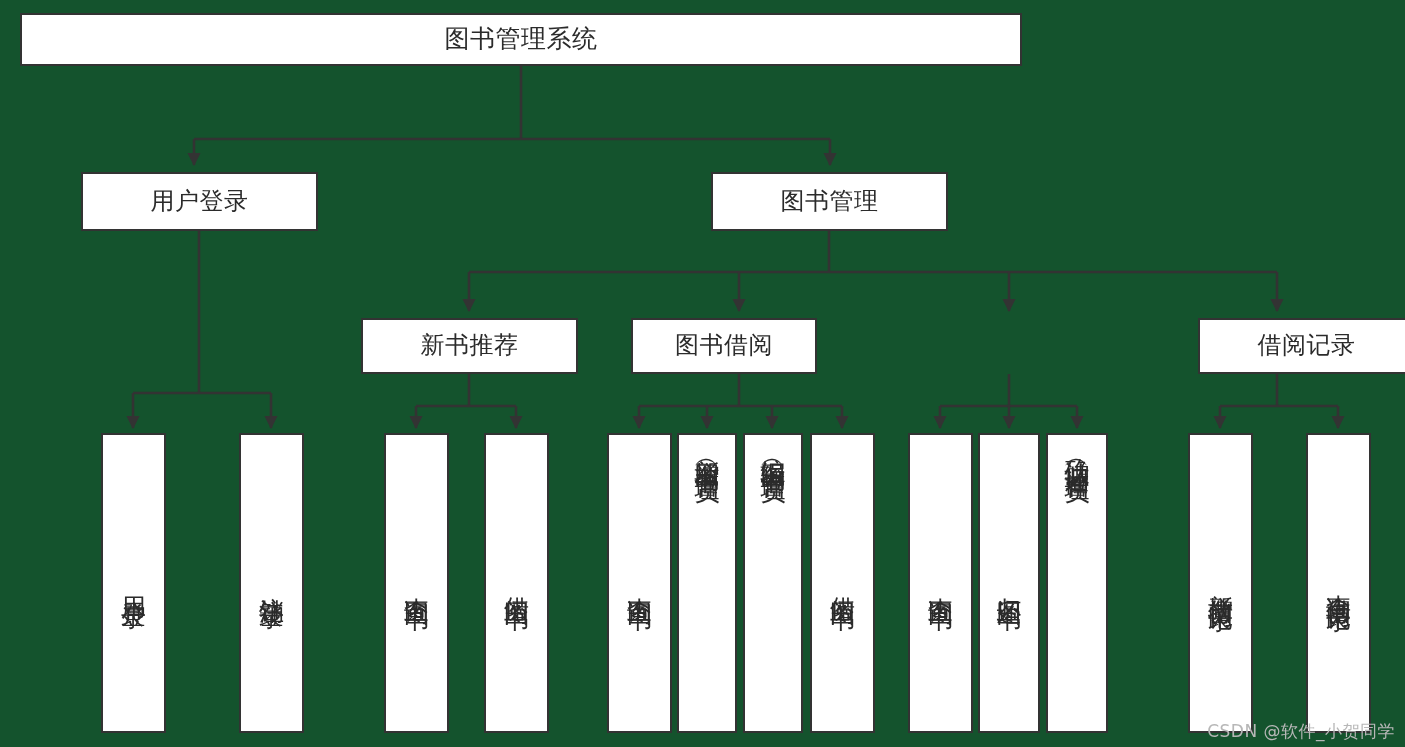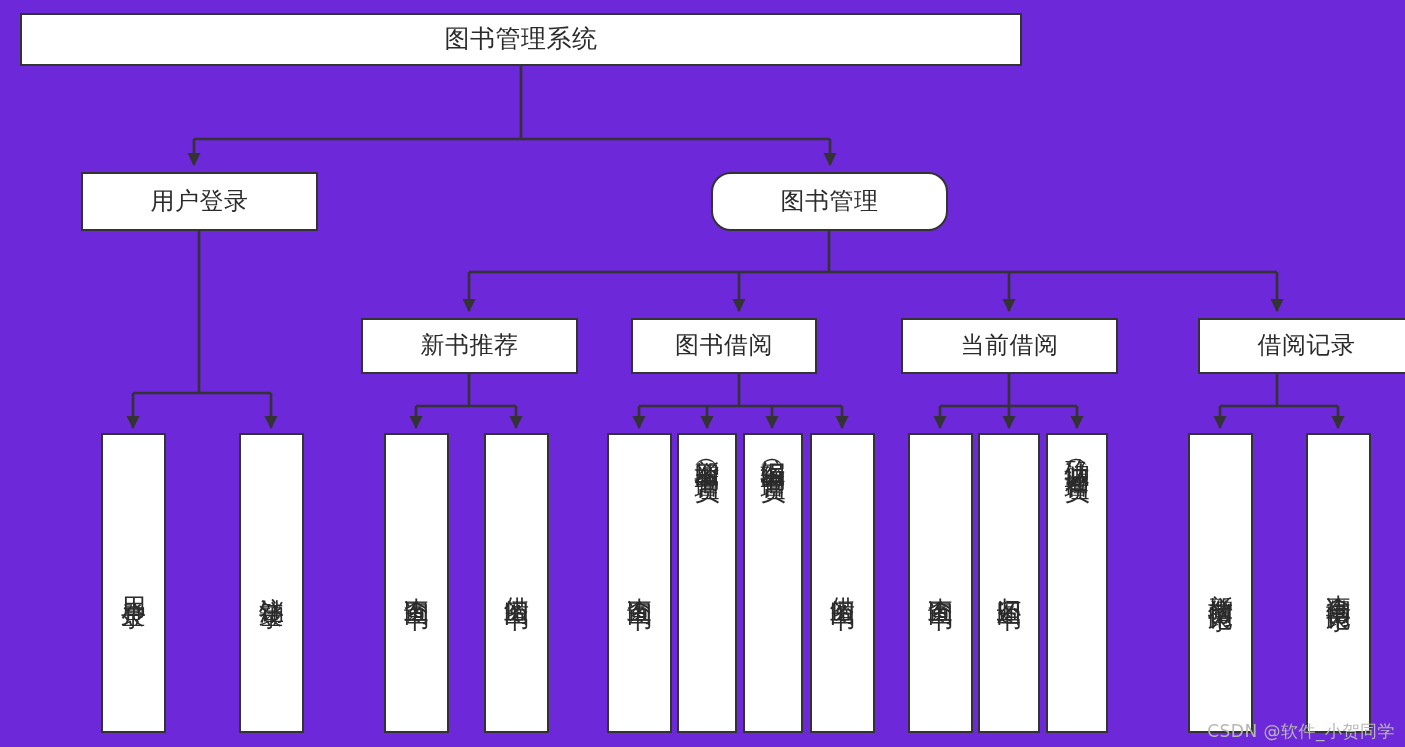--- a/index.html
+++ b/index.html
@@ -4,21 +4,21 @@
 <style>
   html, body {
     margin: 0;
     padding: 0;
     background: #ffffff;
   }
   #diagram-root {
     position: relative;
     width: 1405px;
     height: 747px;
-    background: #6d28d9;
+    background: #14532d;
     font-family: "DejaVu Sans", "Liberation Sans", sans-serif;
     overflow: hidden;
   }
   svg#wires {
     position: absolute;
     left: 0;
     top: 0;
     width: 1405px;
     height: 747px;
   }
@@ -126,32 +126,29 @@
     </g>
   </svg>
 
   <div class="node horiz root" style="left:20px; top:13px; width:1002px; height:53px;">
     <span class="label">图书管理系统</span>
   </div>
 
   <div class="node horiz" style="left:81px; top:172px; width:237px; height:59px;">
     <span class="label">用户登录</span>
   </div>
-  <div class="node horiz" style="left:711px; top:172px; width:237px; height:59px;border-radius:20px;">
+  <div class="node horiz" style="left:711px; top:172px; width:237px; height:59px;">
     <span class="label">图书管理</span>
   </div>
 
   <div class="node horiz" style="left:361px; top:318px; width:217px; height:56px;justify-content:center;">
     <span class="label">新书推荐</span>
   </div>
   <div class="node horiz" style="left:631px; top:318px; width:186px; height:56px;">
     <span class="label">图书借阅</span>
-  </div>
-  <div class="node horiz" style="left:901px; top:318px; width:217px; height:56px;">
-    <span class="label">当前借阅</span>
   </div>
   <div class="node horiz" style="left:1169px; top:318px; width:217px; height:56px;margin-left:29px;">
     <span class="label">借阅记录</span>
   </div>
 
   <div class="node vert" style="left:101px; top:433px; width:65px; height:300px;">
     <span class="label">用户登录</span>
   </div>
   <div class="node vert" style="left:239px; top:433px; width:65px; height:300px;">
     <span class="label">注销登录</span>

